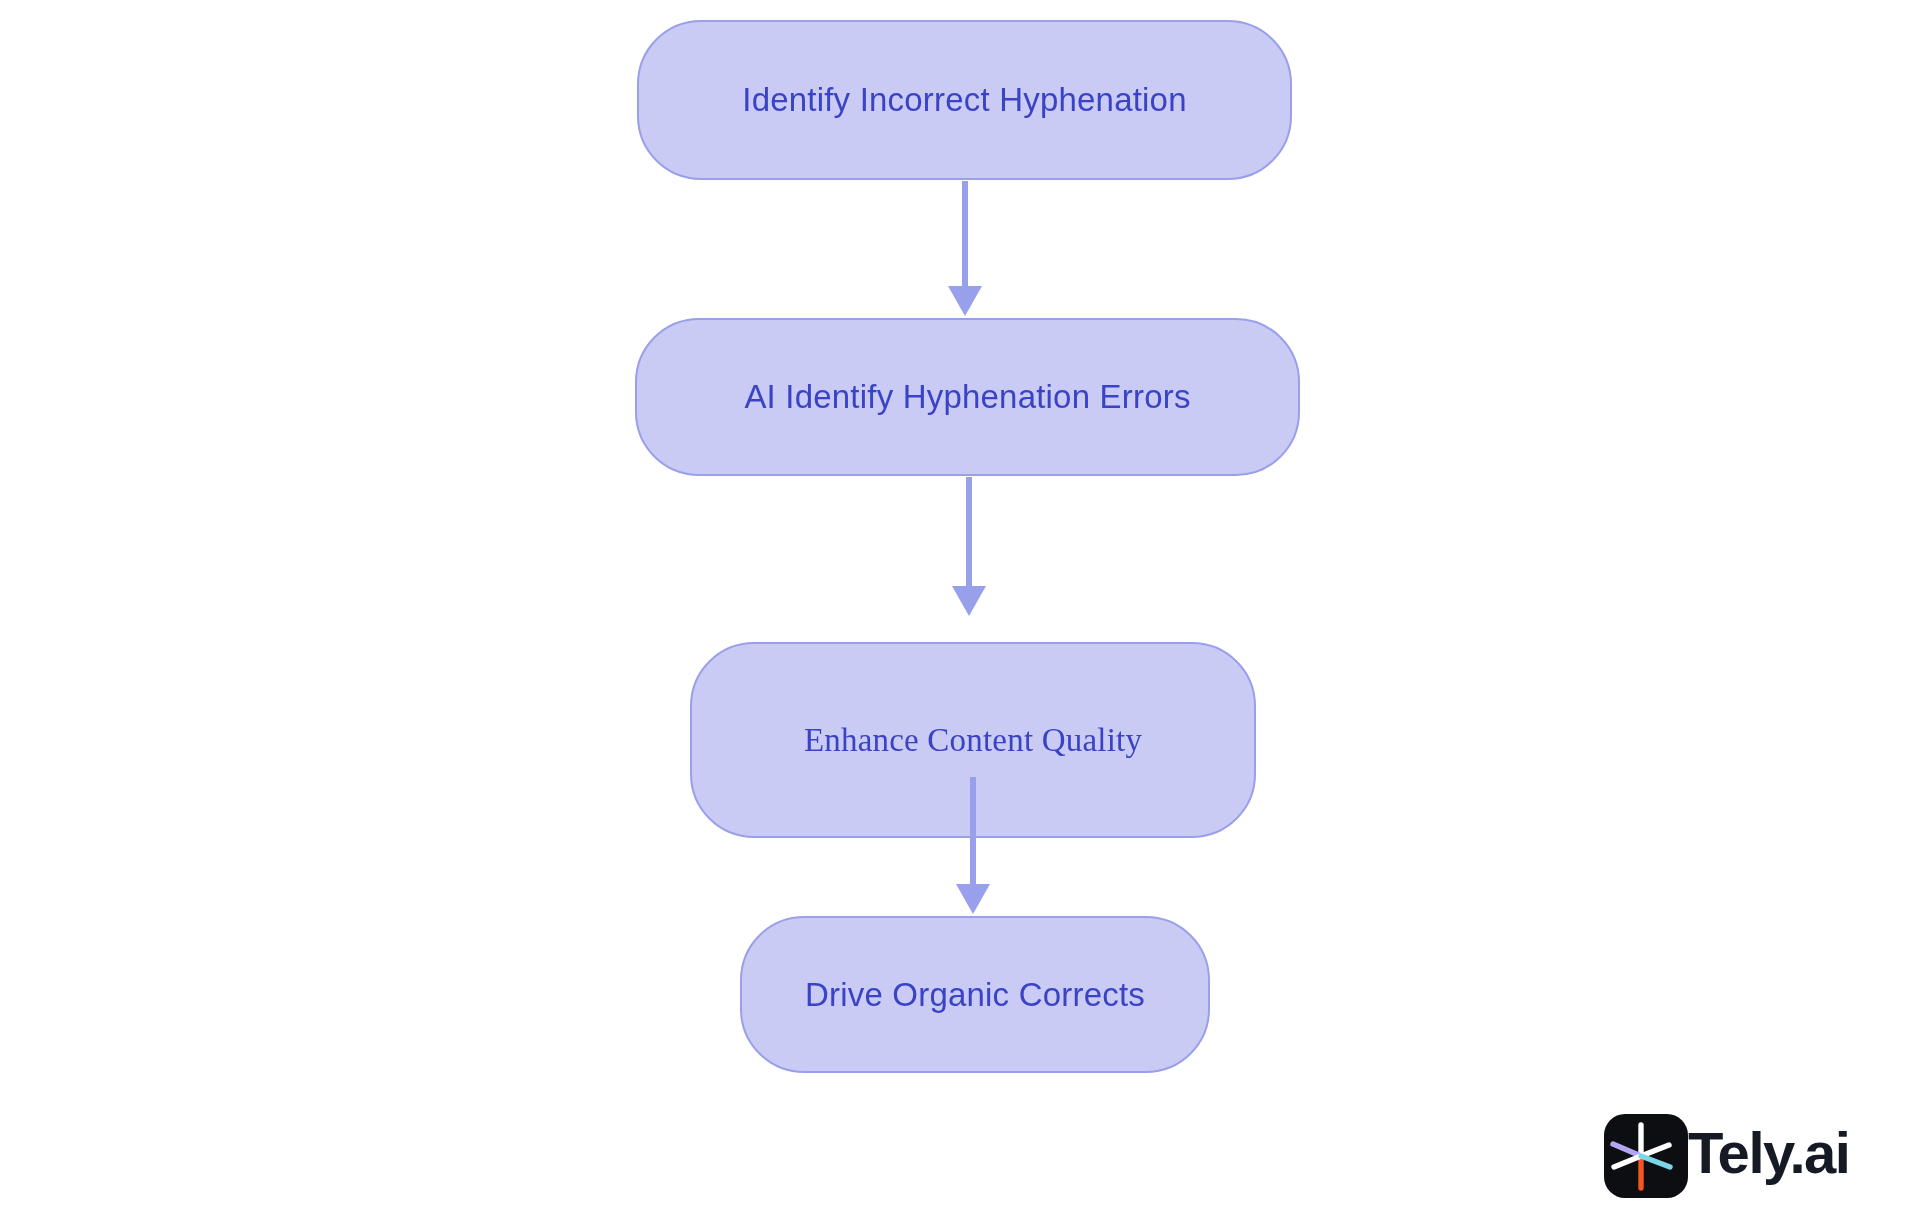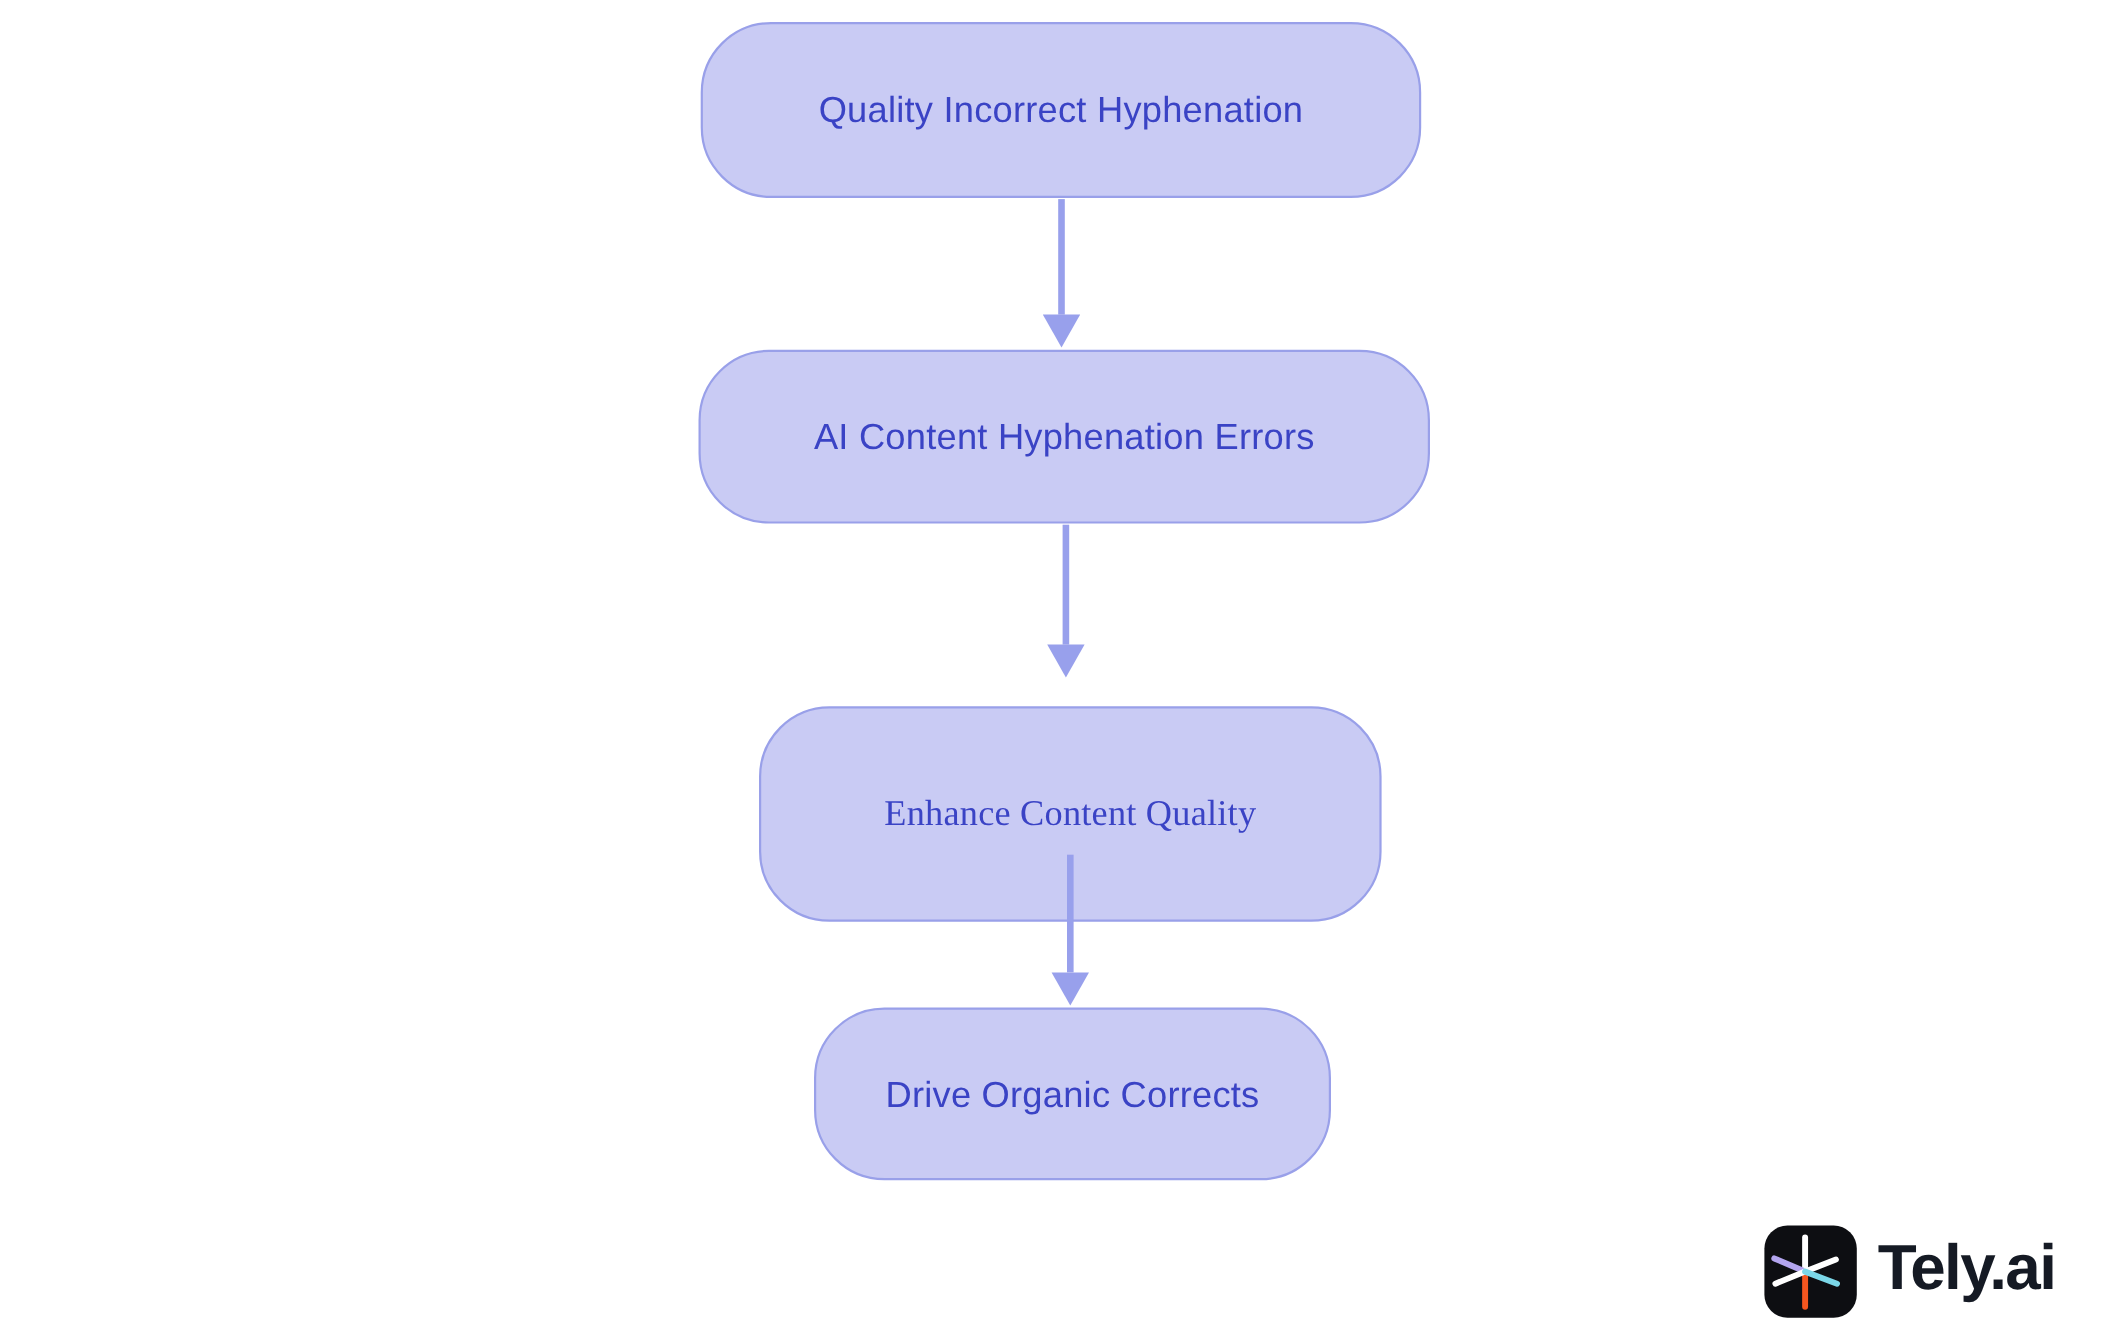--- a/index.html
+++ b/index.html
@@ -50,21 +50,20 @@
     border-right: 17px solid transparent;
     border-top: 30px solid var(--arrow, #98a0ec);
   }
 
   .brand {
     position: absolute;
     left: 1604px;
     top: 1114px;
     display: flex;
     align-items: center;
-    gap: 19px;
   }
   .brand-icon-box {
     width: 84px;
     height: 84px;
     border-radius: 21px;
     background: var(--logo-bg, #0d0e12);
     display: flex;
     align-items: center;
     justify-content: center;
   }
@@ -83,30 +82,30 @@
     line-height: 1;
     padding-bottom: 6px;
   }
 </style>
 </head>
 <body>
 
 <div class="canvas">
 
   <div class="node" style="left:637px; top:20px; width:655px; height:160px;">
-    <span class="node-label">Quality Incorrect Hyphenation</span>
+    <span class="node-label">Identify Incorrect Hyphenation</span>
   </div>
 
   <div class="arrow" style="left:948px; top:181px; width:34px; height:135px;">
     <div class="arrow-line"></div>
     <div class="arrow-head"></div>
   </div>
 
   <div class="node" style="left:635px; top:318px; width:665px; height:158px;">
-    <span class="node-label">AI Content Hyphenation Errors</span>
+    <span class="node-label">AI Identify Hyphenation Errors</span>
   </div>
 
   <div class="arrow" style="left:952px; top:477px; width:34px; height:139px;">
     <div class="arrow-line"></div>
     <div class="arrow-head"></div>
   </div>
 
   <div class="node" style="left:690px; top:642px; width:566px; height:196px;font-family:Liberation Serif, serif;">
     <span class="node-label">Enhance Content Quality</span>
   </div>

